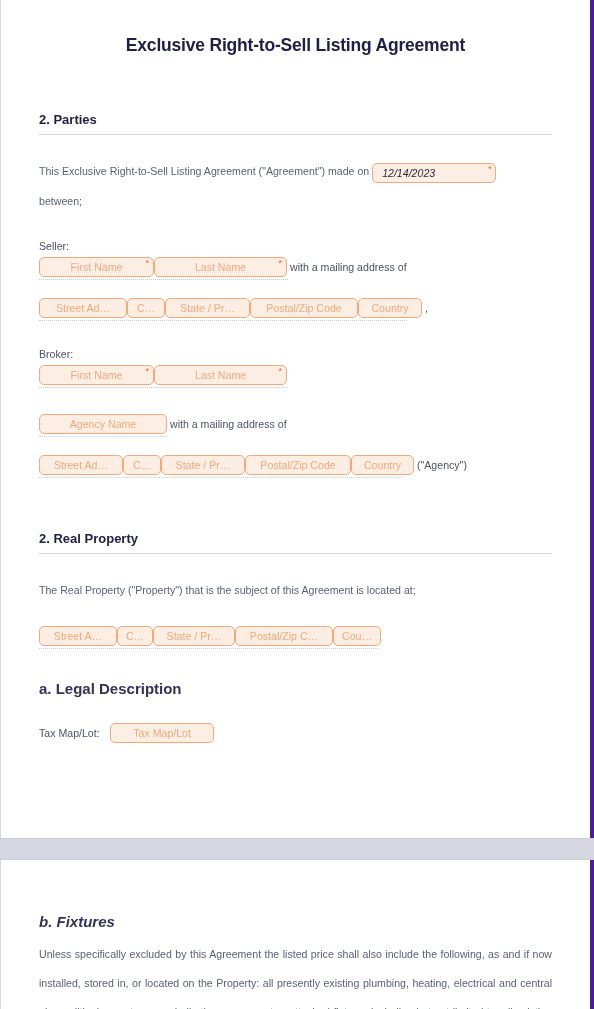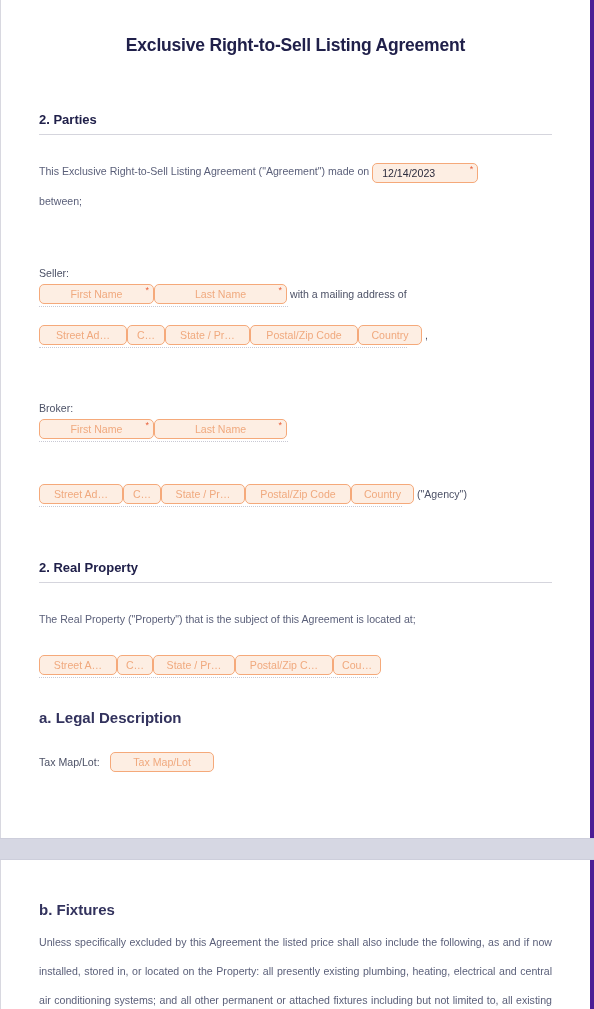--- a/index.html
+++ b/index.html
@@ -72,21 +72,20 @@
   .body-text {
     font-size: 10.6px;
     line-height: 29px;
     color: #5a5f79;
     text-align: justify;
   }
   .body-text.no-justify { text-align: left; }
   .label-text {
     font-size: 10.6px;
     color: #4c5166;
-    margin-top: 27px;
   }
 
   
   .field {
     display: inline-block;
     vertical-align: middle;
     position: relative;
     background: #fdeee3;
     border: 1px solid #f5a97a;
     border-radius: 5px;
@@ -146,21 +145,21 @@
     <div class="page-inner">
 
       <div class="doc-title">Exclusive Right-to-Sell Listing Agreement</div>
 
       <div class="section-head">2. Parties</div>
       <div class="rule"></div>
 
       <div class="body-text">
         <span>This Exclusive Right-to-Sell Listing Agreement ("Agreement") made on</span>
         <span class="date-wrap">
-          <span class="field filled" style="width:106px;">
+          <span class="field filled" style="width:124px;font-style:italic;">
             <span>12/14/2023</span>
             <span class="star">*</span>
           </span>
         </span>
       </div>
       <div class="body-text no-justify">between;</div>
 
       <div class="spacer-24"></div>
 
       <div class="label-text">Seller:</div>
@@ -191,20 +190,24 @@
           <span>First Name</span>
           <span class="star">*</span>
         </span><span class="field" style="width:133px;">
           <span>Last Name</span>
           <span class="star">*</span>
         </span>
       </div>
 
       <div class="spacer-24"></div>
 
+      <div class="field-row">
+        <span class="underline" style="width:128px;"></span>
+        <span class="field" style="width:128px;">Agency Name</span><span class="inline-note">with a mailing address of</span>
+      </div>
 
       <div class="spacer-16"></div>
 
       <div class="field-row">
         <span class="underline" style="width:363px;"></span>
         <span class="field" style="width:84px;">Street Ad…</span><span class="field" style="width:38px;">C…</span><span class="field" style="width:84px;">State / Pr…</span><span class="field" style="width:106px;">Postal/Zip Code</span><span class="field" style="width:63px;">Country</span><span class="inline-note">("Agency")</span>
       </div>
 
       <div class="section-head">2. Real Property</div>
       <div class="rule"></div>
@@ -228,18 +231,18 @@
       <div class="spacer-24"></div>
 
 
     </div>
   </div>
 
   <div class="page-gap"></div>
 
   <div class="page page-two">
     <div class="page-inner" style="padding-top:41px;">
-      <div class="sub-head" style="margin-top:0; margin-bottom:10px;">b. Fixtures</div>
+      <div class="sub-head" style="margin-top:12px; margin-bottom:10px;font-style:italic;">b. Fixtures</div>
       <div class="body-text">Unless specifically excluded by this Agreement the listed price shall also include the following, as and if now installed, stored in, or located on the Property: all presently existing plumbing, heating, electrical and central air conditioning systems; and all other permanent or attached fixtures including but not limited to, all existing shutters, awnings, wall to wall carpeting, radiator covers, cabinets, shelves,</div>
     </div>
   </div>
 
 </div>
 
 </body></html>

